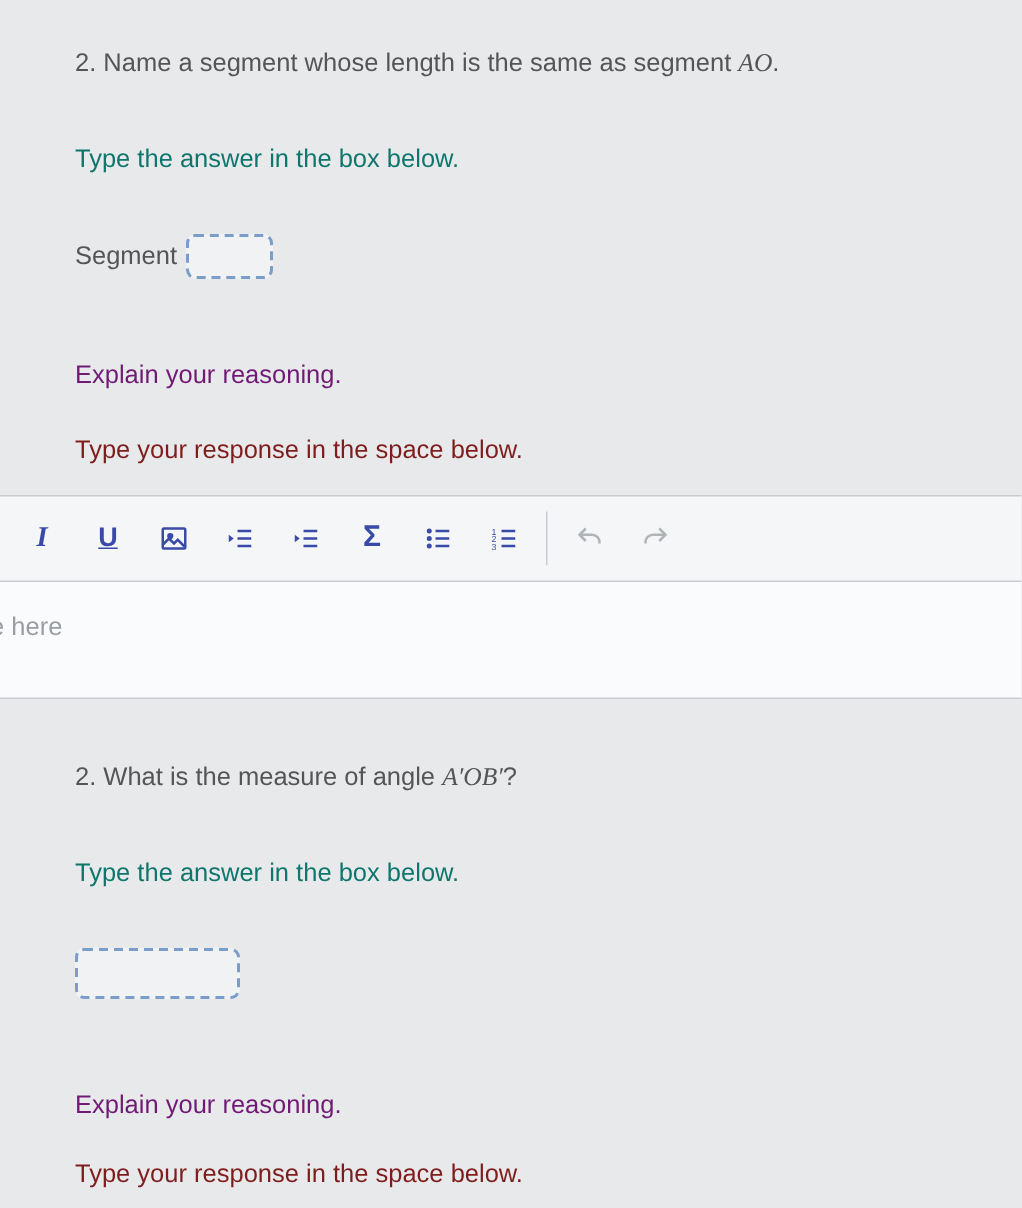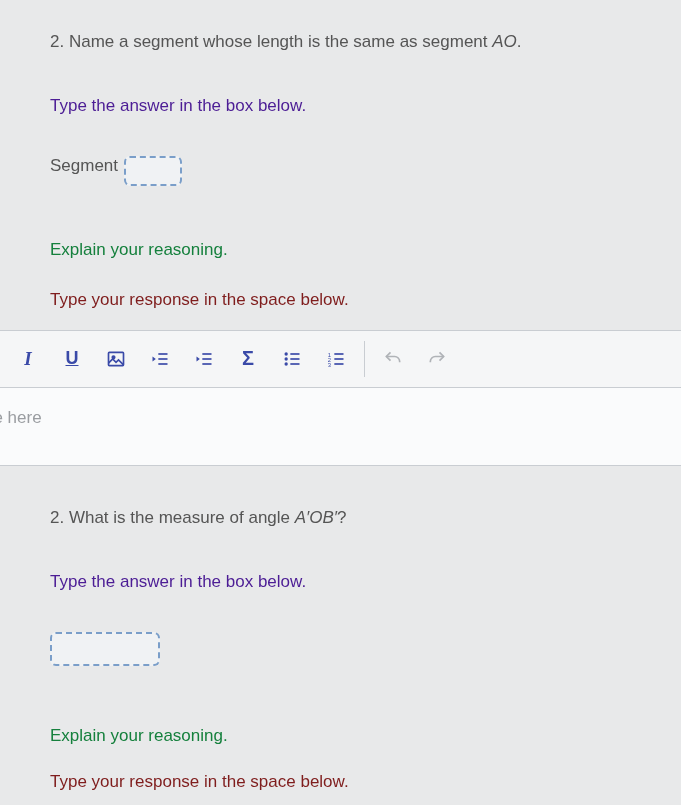--- a/index.html
+++ b/index.html
@@ -1,39 +1,39 @@
 <!DOCTYPE html>
 <html><head>
 <meta charset="utf-8">
 <style>
 *{box-sizing:border-box;margin:0;padding:0}
 body{width:681px;height:805px;background:#e8e9ea;font-family:Arial,Helvetica,sans-serif;color:#4a4a4a;overflow:hidden;position:relative}
 .content{padding:30px 50px 0 50px}
 .q-text{font-size:17px;color:#555;margin-bottom:42px;line-height:1.4}
-.instr{font-size:17px;color:#4c1d95;margin-bottom:40px}
-.seg-row{display:flex;align-items:flex-start;gap:6px;margin-bottom:54px}
+.instr{font-size:17px;color:#0f766e;margin-bottom:40px}
+.seg-row{display:flex;align-items:center;gap:6px;margin-bottom:54px}
 .seg-label{font-size:17px;color:#555}
 .dashed-box{display:inline-block;min-width:58px;height:30px;border:2px dashed #7a9ec9;border-radius:6px;background:#f0f2f4}
 .dashed-box.wide{min-width:110px;height:34px}
-.explain{font-size:17px;color:#15803d;margin-bottom:30px}
+.explain{font-size:17px;color:#701a75;margin-bottom:30px}
 .sub-instr{font-size:17px;color:#7f1d1d;margin-bottom:20px}
 .editor-wrap{margin-left:-50px;margin-right:-50px}
 .toolbar{display:flex;align-items:center;height:58px;background:#f5f6f7;border:1px solid #c9cdd2;border-left:none;border-right:none;padding:0 12px}
 .tbtn{width:44px;height:44px;display:flex;align-items:center;justify-content:center;cursor:pointer;color:#3a4aa8;font-size:18px}
 .tbtn.bold{font-weight:900;font-size:20px;color:#2d3f9e}
 .tbtn.italic{font-style:italic;font-weight:700;font-size:19px;font-family:Georgia,serif;color:#3a4aa8}
 .tbtn.under{text-decoration:underline;font-weight:700;font-size:18px;color:#3a4aa8}
 .tbtn svg{width:20px;height:20px}
 .tgroup{display:flex;align-items:center}
 .divider{width:1px;height:36px;background:#c9cdd2;margin:0 6px}
 .tbtn.gray{color:#a0a3a7}
 .editor-area{background:#fafbfc;border:1px solid #c9cdd2;border-top:none;border-left:none;border-right:none;padding:20px 16px 36px 16px;min-height:78px}
 .placeholder{color:#9a9da1;font-size:17px}
 .q2{padding:40px 50px 0 50px}
-.math-i{font-style:italic;font-family:Liberation Sans, sans-serif}
+.math-i{font-style:italic;font-family:Liberation Serif, serif}
 </style>
 </head>
 <body>
 
 <div class="content">
   <p class="q-text">
     <span>2. Name a segment whose length is the same as segment </span><span class="math-i">AO</span><span>.</span>
   </p>
 
   <p class="instr">Type the answer in the box below.</p>

